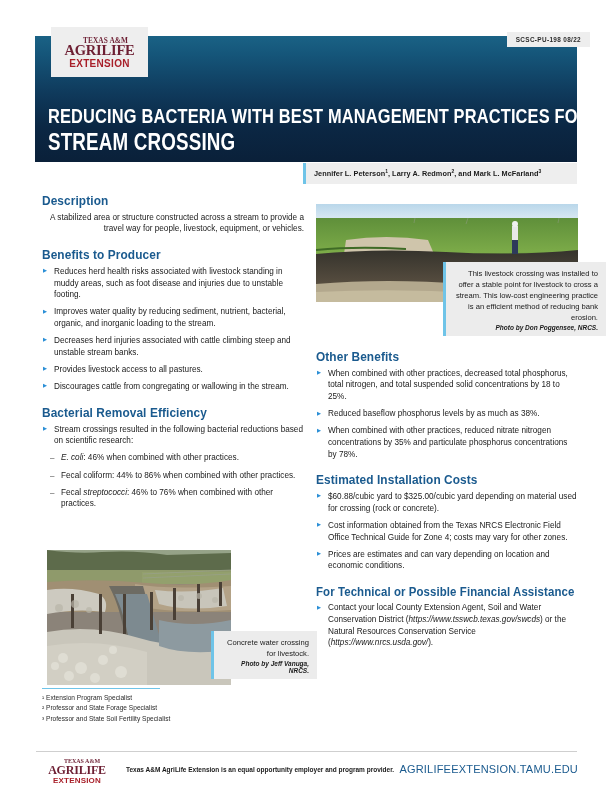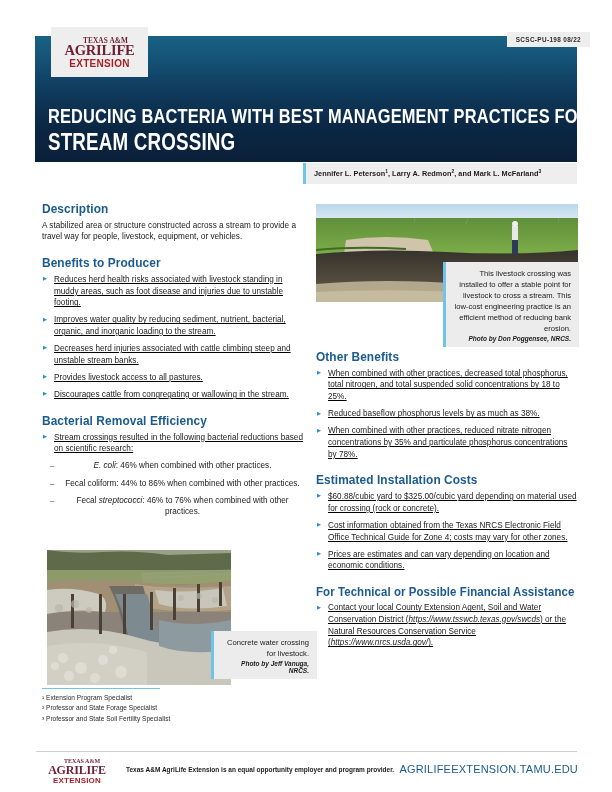--- a/index.html
+++ b/index.html
@@ -51,44 +51,44 @@
   .byline {
     position: absolute; left: 303px; top: 163px; width: 274px; height: 21px;
     background: #eeeeee; border-left: 3px solid #6fc4e8;
     display:flex; align-items:center; padding-left: 8px;
     z-index: 6;
   }
   .byline span { font-size: 7.3px; font-weight: bold; color:#1b1b1b; letter-spacing: .05px; }
   sup { font-size: 0.68em; vertical-align: super; line-height: 0; }
 
   
-  .col-left  { position: absolute; left: 42px;  top: 202px; width: 262px; }
+  .col-left  { position: absolute; left: 42px;  top: 194px; width: 262px; }
   .col-right { position: absolute; left: 316px; top: 198px; width: 262px; }
 
   h2.sec {
     color:#1a5a8e; font-size: 13.5px; font-weight: bold;
     transform: scaleX(0.88); transform-origin: left center;
     letter-spacing: .1px; white-space: nowrap;
     margin-bottom: 3px; margin-top: 13px; line-height:1.1;
   }
   h2.sec:first-child { margin-top: 0; }
   h2.sec.tight { font-size: 13px; }
 
-  p.body { font-size: 8.2px; line-height: 1.42; color:#1a1a1a; }
-
-  ul.bl { list-style:none;text-decoration:underline; }
+  p.body { font-size: 8.2px; line-height: 1.42; color:#1a1a1a;text-align:right; }
+
+  ul.bl { list-style:none; }
   ul.bl > li {
     position: relative; padding-left: 12px; margin-bottom: 5.5px;
     font-size: 8.2px; line-height: 1.42; color:#1a1a1a;
   }
   ul.bl > li::before {
     content: "\25B6"; position: absolute; left: 1px; top: 1.3px;
     color:#2b8fd6; font-size: 5.2px;
   }
-  ul.sub { list-style:none; margin-top: 5px; margin-left: 8px; text-align: center; }
+  ul.sub { list-style:none; margin-top: 5px; margin-left: 8px; }
   ul.sub > li {
     position: relative; padding-left: 11px; margin-bottom: 5.5px;
     font-size: 8.2px; line-height: 1.42; color:#1a1a1a;
   }
   ul.sub > li::before {
     content: "\2013"; position: absolute; left: 0px; top: 0px; color:#333; font-size: 8px;
   }
   i, em { font-style: italic; }
 
   
@@ -99,21 +99,21 @@
   .photo-bot {
     position: absolute; left: 47px; top: 550px; width: 184px; height: 135px;
     overflow:hidden; background:#8b8379;
   }
   .cap {
     position: absolute; background:#ececec; border-left: 3px solid #6fc4e8;
     text-align: right; padding: 6px 8px 5px 8px; z-index: 7;
   }
   .cap .t { font-size: 7.6px; line-height: 1.46; color:#1a1a1a; }
   .cap .c { font-size: 6.5px; font-weight: bold; font-style: italic; color:#1a1a1a; margin-top:1px; }
-  .cap-top { left: 443px; top: 262px; width: 136px; }
+  .cap-top { left: 443px; top: 262px; width: 163px; }
   .cap-bot { left: 211px; top: 631px; width: 106px; }
 
   
   .fn { position: absolute; left: 42px; top: 688px; width: 270px; }
   .fn .rule { width: 118px; height: 1px; background:#6fc4e8; margin-bottom: 4px; }
   .fn div.l { font-size: 6.6px; line-height: 1.58; color:#2a2a2a; }
 
   
   .foot-rule { position: absolute; left: 36px; top: 751px; width: 541px; height: 1px; background:#cfcfcf; }
   .foot-logo { position: absolute; left: 36px; top: 758px; width: 82px;

